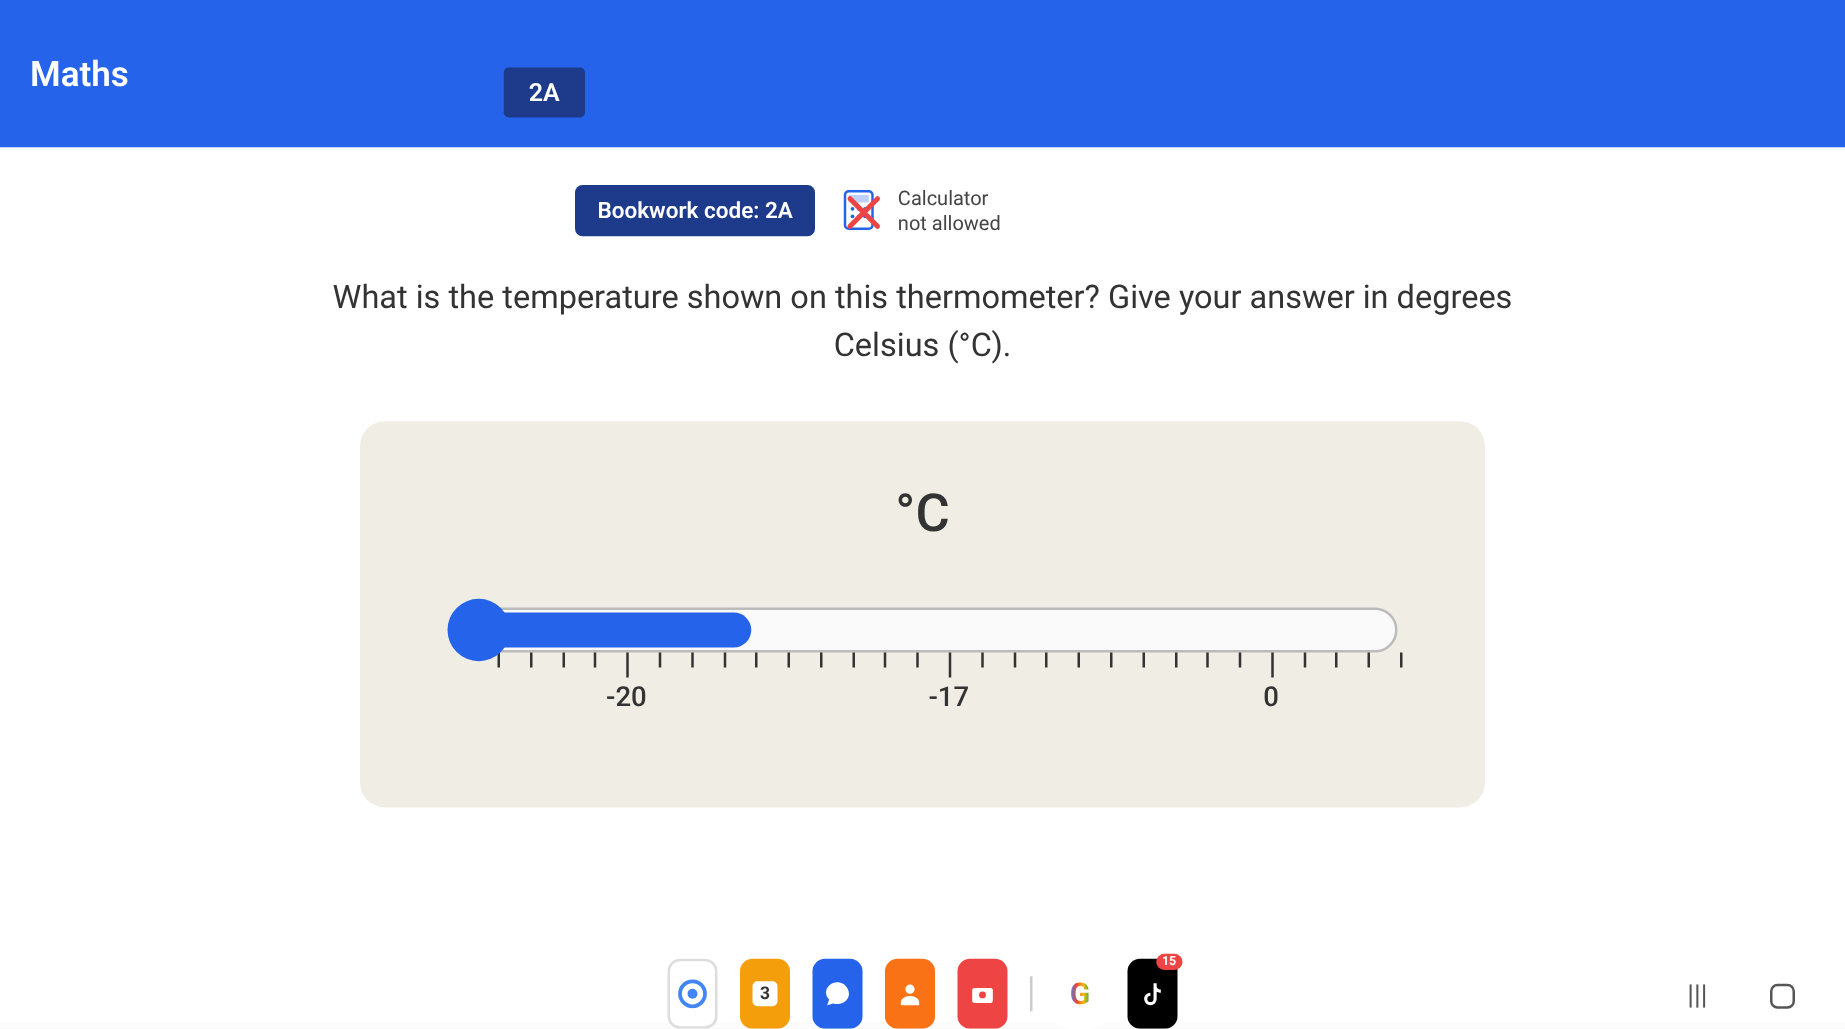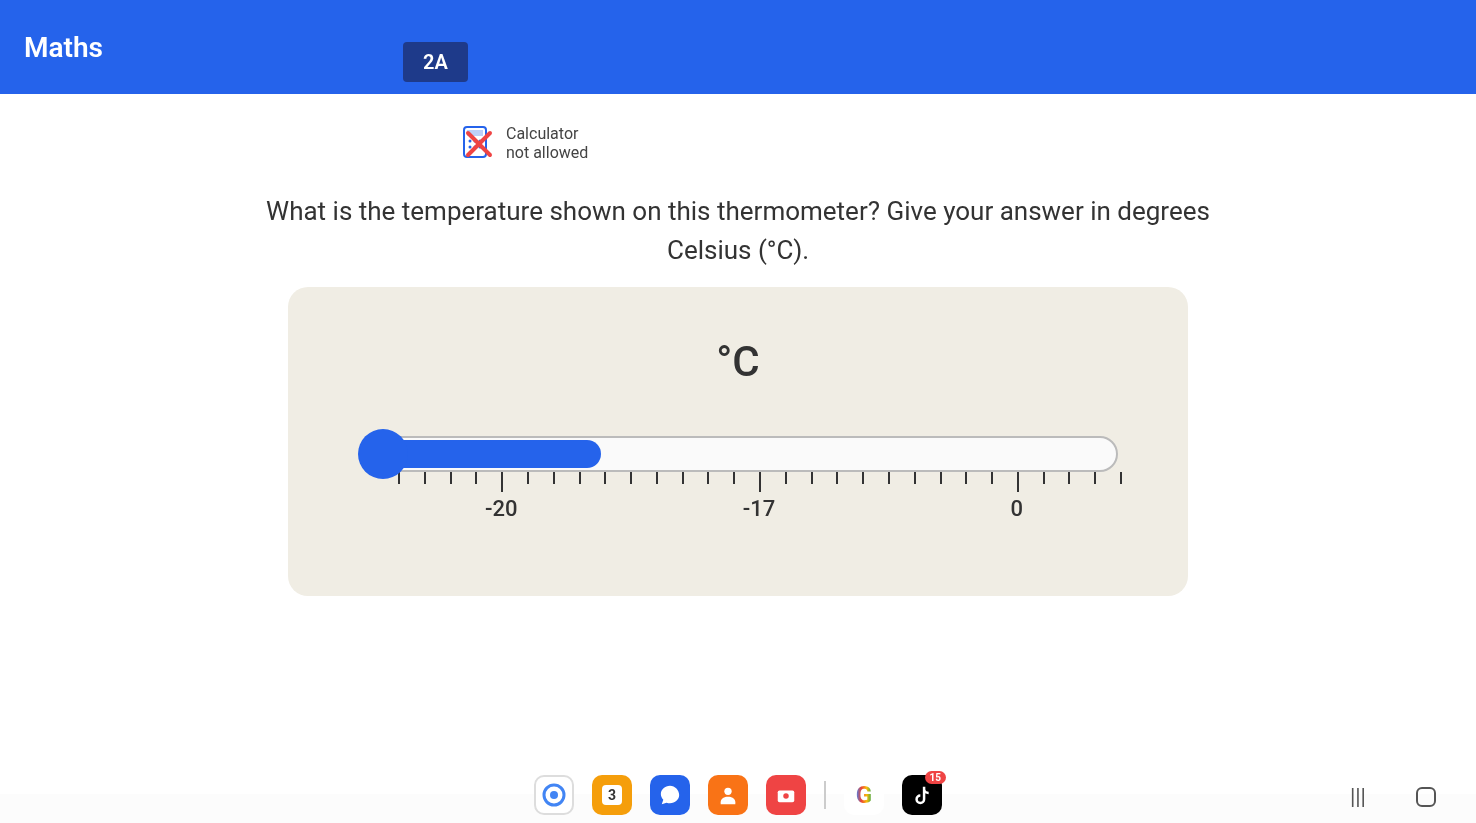--- a/index.html
+++ b/index.html
@@ -7,21 +7,21 @@
       font-family: -apple-system, BlinkMacSystemFont, 'Segoe UI', Roboto, sans-serif;
       background: #f5f5f5;
       width: 1476px;
       height: 823px;
       overflow: hidden;
       position: relative;
     }
     .top-bar {
       background: #2563eb;
       color: white;
-      padding: 12px 24px;
+      padding: 24px 24px;
       font-size: 28px;
       font-weight: 600;
       display: flex;
       align-items: center;
       gap: 300px;
     }
     .tab-pill {
       background: #1e3a8a;
       color: white;
       padding: 8px 20px;
@@ -63,21 +63,21 @@
     .calc-icon svg { width: 100%; height: 100%; }
     .calc-text {
       font-size: 16px;
       color: #444;
       line-height: 1.2;
     }
     .question {
       text-align: center;
       font-size: 26px;
       color: #333;
-      margin: 20px auto 17px;
+      margin: 20px auto 40px;
       max-width: 1000px;
       line-height: 1.5;
     }
     .thermometer-card {
       background: #f0ede4;
       border-radius: 20px;
       padding: 50px 60px 70px;
       margin: 0 auto;
       max-width: 900px;
     }
@@ -182,21 +182,21 @@
       right: 0;
       height: 56px;
       display: flex;
       align-items: center;
       justify-content: center;
       gap: 18px;
       background: rgba(255,255,255,0.7);
     }
     .app-icon {
       width: 40px;
-      height: 40px;
+      height: 56px;
       border-radius: 10px;
       display: flex;
       align-items: center;
       justify-content: center;
       font-size: 20px;
       color: white;
       font-weight: bold;
       position: relative;
     }
     .badge-count {
@@ -225,20 +225,21 @@
 <body>
 
 <div class="top-bar">
   <span>Maths</span>
   <span class="tab-pill">2A</span>
 </div>
 
 <div class="content">
 
   <div class="info-row">
+    <div class="bookwork-badge">Bookwork code: 2A</div>
     <div class="calc-info">
       <div class="calc-icon">
         <svg viewBox="0 0 36 36">
           <rect x="4" y="2" width="22" height="30" rx="3" fill="none" stroke="#2563eb" stroke-width="2"></rect>
           <rect x="7" y="5" width="16" height="6" fill="#2563eb" opacity="0.3"></rect>
           <circle cx="10" cy="16" r="1.5" fill="#2563eb"></circle>
           <circle cx="15" cy="16" r="1.5" fill="#2563eb"></circle>
           <circle cx="20" cy="16" r="1.5" fill="#2563eb"></circle>
           <circle cx="10" cy="22" r="1.5" fill="#2563eb"></circle>
           <circle cx="15" cy="22" r="1.5" fill="#2563eb"></circle>

